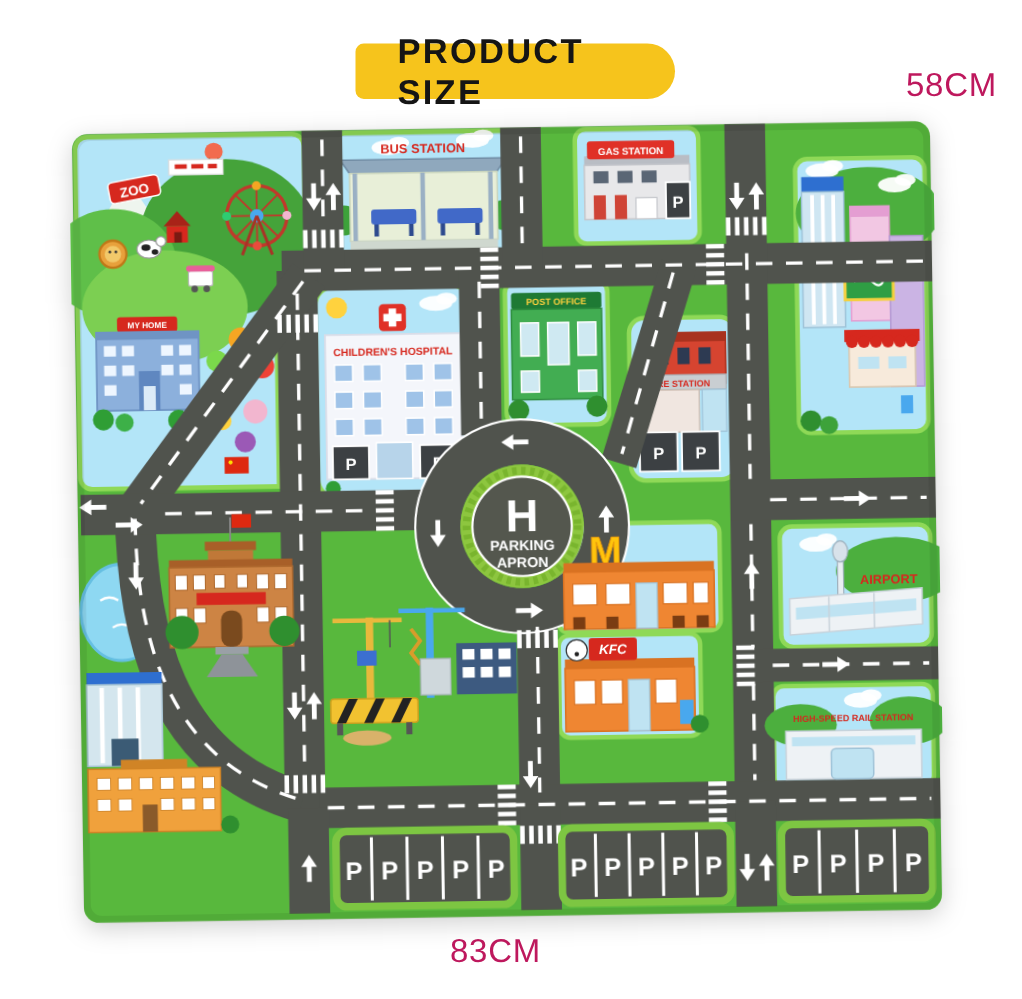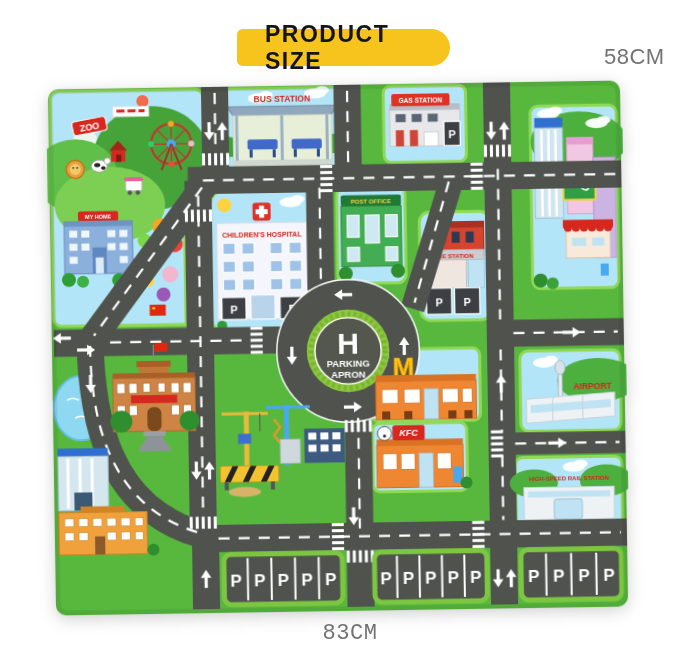--- a/index.html
+++ b/index.html
@@ -2,23 +2,23 @@
 <html><head>
 <meta charset="utf-8">
 <style>
   html,body{margin:0;padding:0;background:#ffffff;}
   #stage{position:relative;width:681px;height:666px;background:#fff;overflow:hidden;
          font-family:"Liberation Sans","DejaVu Sans",sans-serif;}
   .badge{position:absolute;left:237px;top:29px;width:213px;height:37px;
          background:#f6c41c;border-radius:6px 20px 20px 6px;
          display:flex;align-items:center;padding-left:28px;box-sizing:border-box;}
   .badge span{font-size:23px;font-weight:900;letter-spacing:1.5px;color:#151515;}
-  .dim{position:absolute;color:#737373;font-size:22px;font-weight:500;letter-spacing:0.5px;}
+  .dim{position:absolute;color:#be185d;font-size:22px;font-weight:500;letter-spacing:0.5px;}
   .dim-h{left:604px;top:44px;}
-  .dim-w{left:300px;top:621px;width:100px;text-align:center;font-family:Liberation Mono, monospace;}
+  .dim-w{left:300px;top:621px;width:100px;}
   .matwrap{position:absolute;left:50px;top:83px;width:576px;height:530px;
            transform:rotate(-0.9deg);filter:drop-shadow(0 4px 8px rgba(0,0,0,0.18));}
   svg text{font-family:"Liberation Sans","DejaVu Sans",sans-serif;}
 </style>
 </head>
 <body>
 
 <div id="stage">
 
   <div class="badge">

